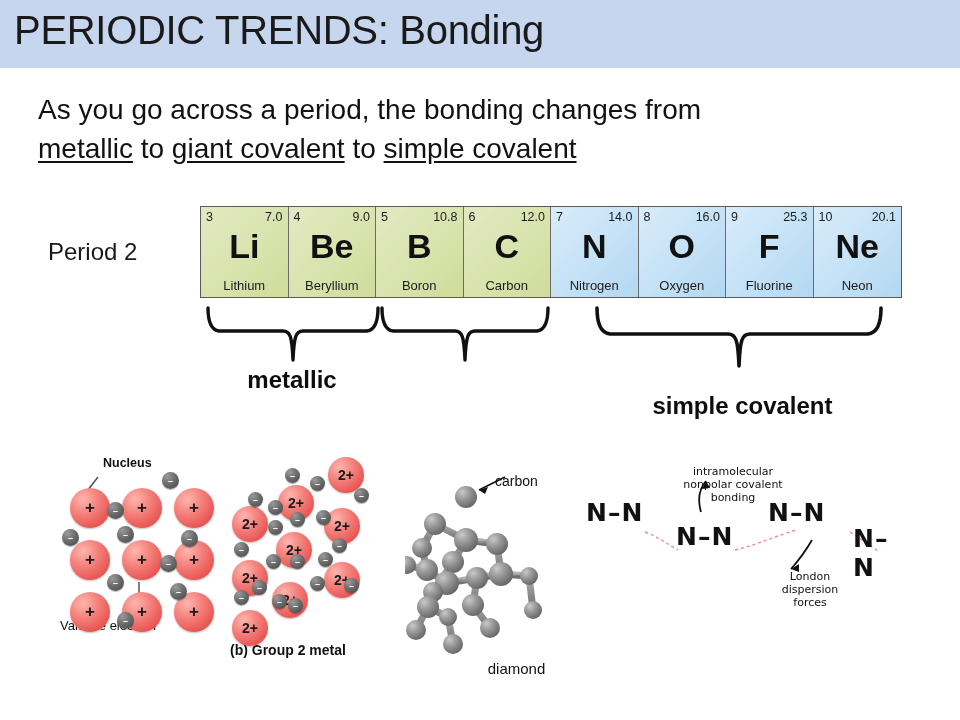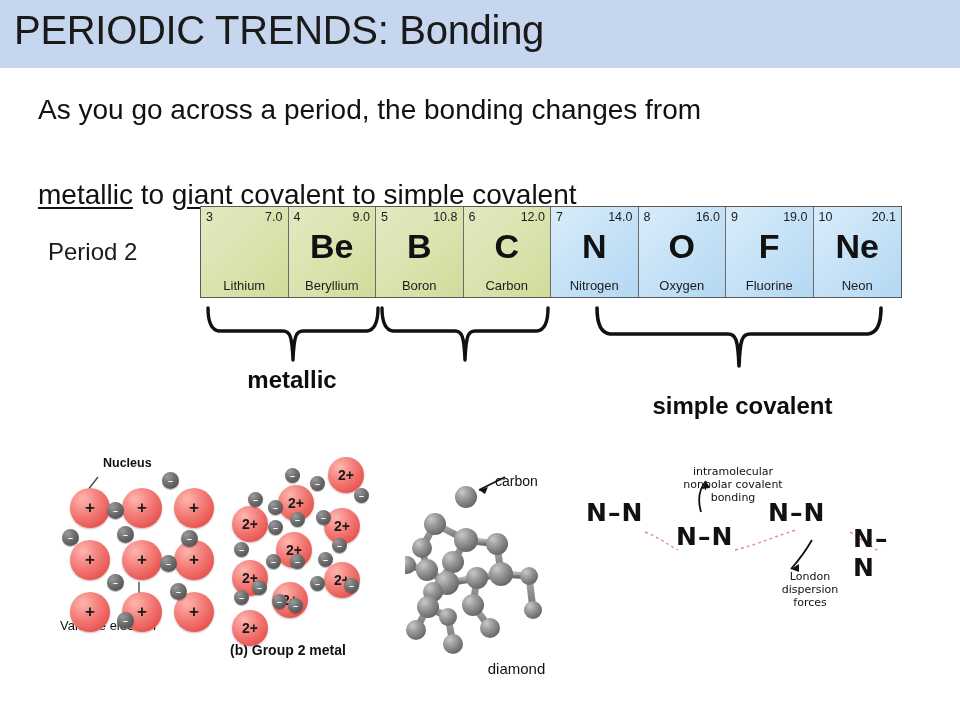--- a/index.html
+++ b/index.html
@@ -18,21 +18,21 @@
     position:absolute;left:14px;top:8px;
     font-size:40px;color:#1a1a1a;font-weight:400;
     letter-spacing:-0.3px;white-space:nowrap;
   }
 
   
   .body-line{
     position:absolute;font-size:28px;color:#111;white-space:nowrap;
   }
   .l1{left:38px;top:94px;}
-  .l2{left:38px;top:133px;margin-top:46px;}
+  .l2{left:38px;top:133px;}
   .u{ text-decoration:underline; text-underline-offset:3px;}
 
   
   .period-label{
     position:absolute;left:48px;top:238px;font-size:24px;color:#1a1a1a;
   }
 
   
   .pt{
     position:absolute;left:200px;top:206px;height:92px;
@@ -111,20 +111,21 @@
   <div class="body-line l2">
     <span class="u">metallic</span><span> to </span><span class="u">giant covalent</span><span> to </span><span class="u">simple covalent</span>
   </div>
 
   <div class="period-label">Period 2</div>
 
   <div class="pt" id="pt-strip">
       <div class="cell green">
         <span class="num">3</span>
         <span class="mass">7.0</span>
+        <span class="sym">Li</span>
         <span class="nm">Lithium</span>
       </div>
       <div class="cell green">
         <span class="num">4</span>
         <span class="mass">9.0</span>
         <span class="sym">Be</span>
         <span class="nm">Beryllium</span>
       </div>
       <div class="cell green">
         <span class="num">5</span>
@@ -145,21 +146,21 @@
         <span class="nm">Nitrogen</span>
       </div>
       <div class="cell blue">
         <span class="num">8</span>
         <span class="mass">16.0</span>
         <span class="sym">O</span>
         <span class="nm">Oxygen</span>
       </div>
       <div class="cell blue">
         <span class="num">9</span>
-        <span class="mass">19.0</span>
+        <span class="mass">25.3</span>
         <span class="sym">F</span>
         <span class="nm">Fluorine</span>
       </div>
       <div class="cell blue">
         <span class="num">10</span>
         <span class="mass">20.1</span>
         <span class="sym">Ne</span>
         <span class="nm">Neon</span>
       </div>
     </div>

